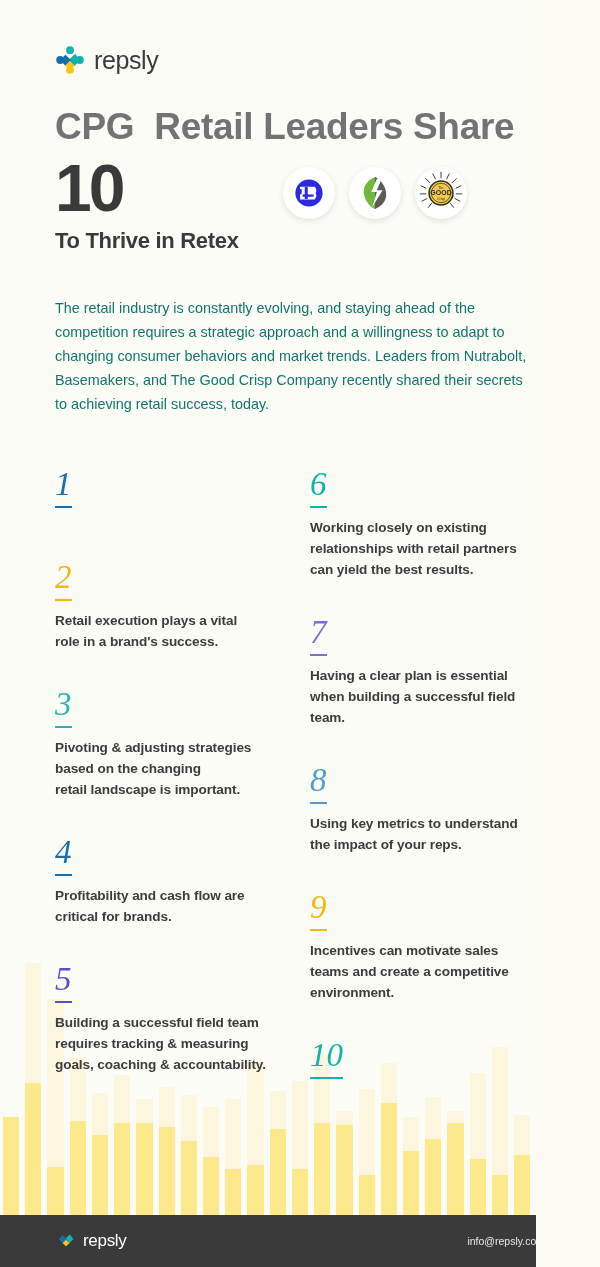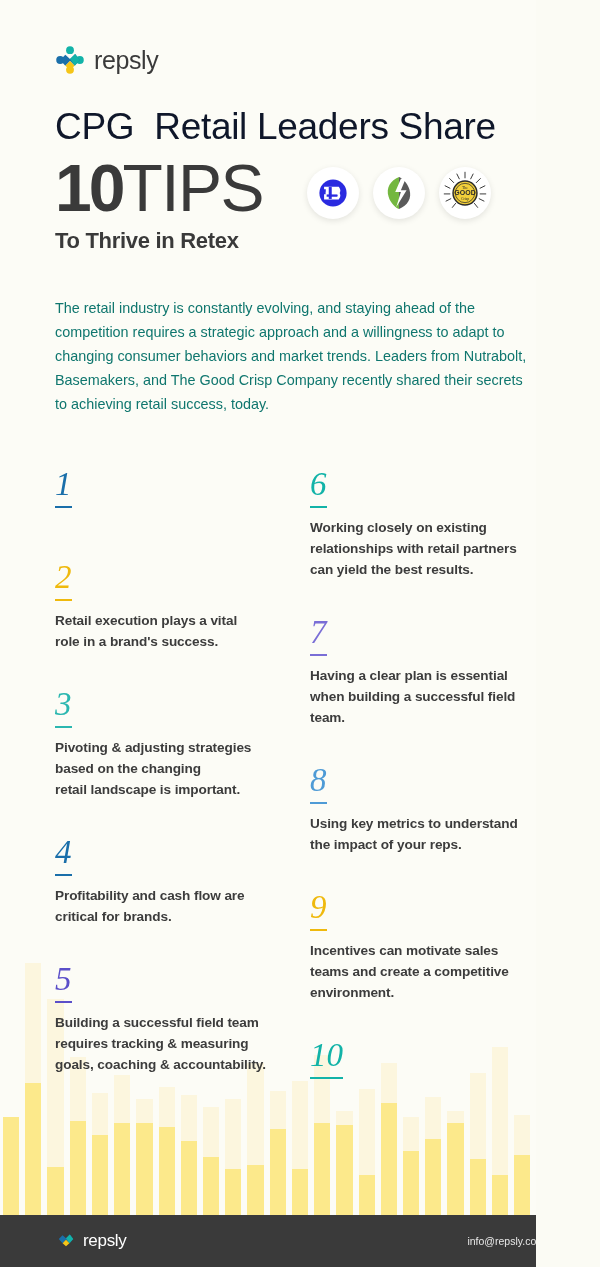--- a/index.html
+++ b/index.html
@@ -21,21 +21,21 @@
   .bar .top{width:100%;background:#fcf6de;}
   .bar .bot{width:100%;background:#fce98b;}
 
   
   .header{position:relative;z-index:3;padding:42px 55px 0 55px;}
   .logo-row{display:flex;align-items:center;gap:9px;height:36px;}
   .logo-mark{width:30px;height:30px;position:relative;flex:none;}
   .logo-word{font-size:25px;color:#3a3a3a;letter-spacing:-.4px;font-weight:400;line-height:1;}
 
   .h1{
-    font-size:37px;color:#0f172a;font-weight:400;letter-spacing:-.3px;
+    font-size:37px;color:#737373;font-weight:700;letter-spacing:-.3px;
     margin:30px 0 0 0;line-height:1.05;white-space:pre;
   }
   .tipsrow{display:flex;align-items:flex-start;margin-top:10px;}
   .tipsblock{flex:none;}
   .big{
     font-size:66px;font-weight:700;color:#3a3a3a;letter-spacing:-3px;line-height:.95;
     display:flex;align-items:baseline;
   }
   .big .word{font-weight:300;letter-spacing:-1.5px;font-size:66px;}
   .sub{font-size:22px;font-weight:700;color:#3a3a3a;margin-top:8px;letter-spacing:-.3px;}
@@ -213,21 +213,20 @@
       </span>
       <span class="logo-word">repsly</span>
     </div>
 
     <div class="h1">CPG  Retail Leaders Share</div>
 
     <div class="tipsrow">
       <div class="tipsblock">
         <div class="big">
           <span>10</span>
-          <span class="word">TIPS</span>
         </div>
         <div class="sub">To Thrive in Retex</div>
       </div>
 
       <div class="badges">
         <div class="badge">
           <svg width="34" height="34" viewBox="0 0 40 40">
             <circle cx="20" cy="20" r="16" fill="#2a2ae0"></circle>
             <path d="M11 14h15a5 5 0 0 1 0 6H13v-3h13" stroke="#fff" stroke-width="3" fill="none" stroke-linecap="square"></path>
             <path d="M13 20h13a5 5 0 0 1 0 6H11v-3" stroke="#fff" stroke-width="3" fill="none" stroke-linecap="square"></path>

